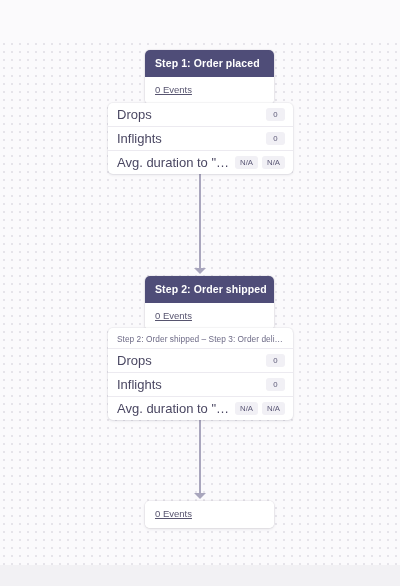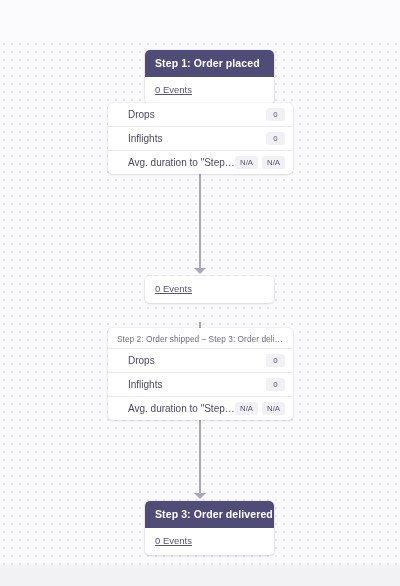--- a/index.html
+++ b/index.html
@@ -102,28 +102,27 @@
     align-items: center;
     justify-content: space-between;
     padding: 4px 8px 4px 9px;
     border-top: 1px solid #eceaf0;
     min-height: 15px;
   }
   .stats-row:first-child {
     border-top: none;
   }
   .stats-label {
-    font-size: 10px;
+    font-size: 13px;
     color: #4a4762;
     white-space: nowrap;
     overflow: hidden;
     text-overflow: ellipsis;
     flex: 1 1 auto;
     min-width: 0;
-    margin-left: 11px;
   }
   .badges {
     display: flex;
     gap: 4px;
     flex: 0 0 auto;
   }
   .badge {
     background: #f1f0f5;
     border-radius: 3px;
     color: #5b5876;
@@ -202,20 +201,21 @@
     </div>
   </div>
 
   <div class="connector" style="top:172px; height:98px;"></div>
   <div class="arrowhead" style="top:268px;"></div>
 </div>
 
 <div class="step-group">
 
   <div class="node-card" style="top:276px;">
+    <div class="node-header">Step 2: Order shipped</div>
     <div class="node-body">0 Events</div>
   </div>
 
   <div class="stub" style="top:322px; height:12px;"></div>
 
   <div class="stats-card" style="top:328px;">
     <div class="stats-title">Step 2: Order shipped – Step 3: Order delivered</div>
 
     <div class="stats-row">
       <span class="stats-label">Drops</span>
@@ -239,16 +239,15 @@
       </span>
     </div>
   </div>
 
   <div class="connector" style="top:397px; height:98px;"></div>
   <div class="arrowhead" style="top:493px;"></div>
 </div>
 
 <div class="step-group">
   <div class="node-card" style="top:501px;">
-    <div class="node-header">Step 3: Order delivered</div>
     <div class="node-body">0 Events</div>
   </div>
 </div>
 
 </body></html>

